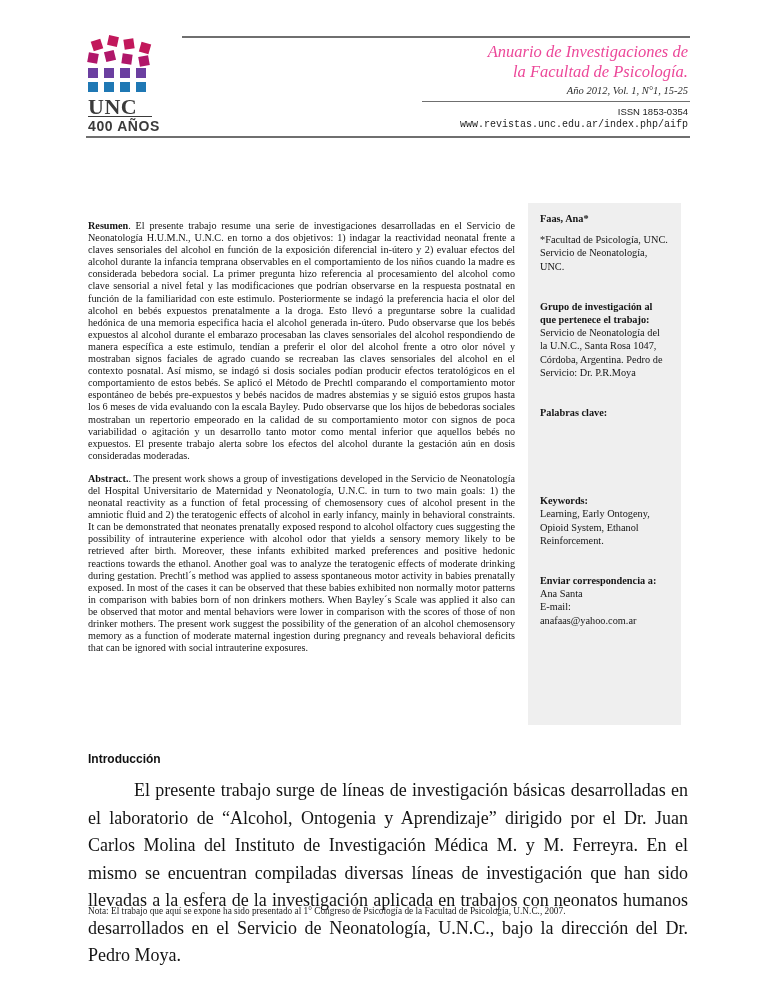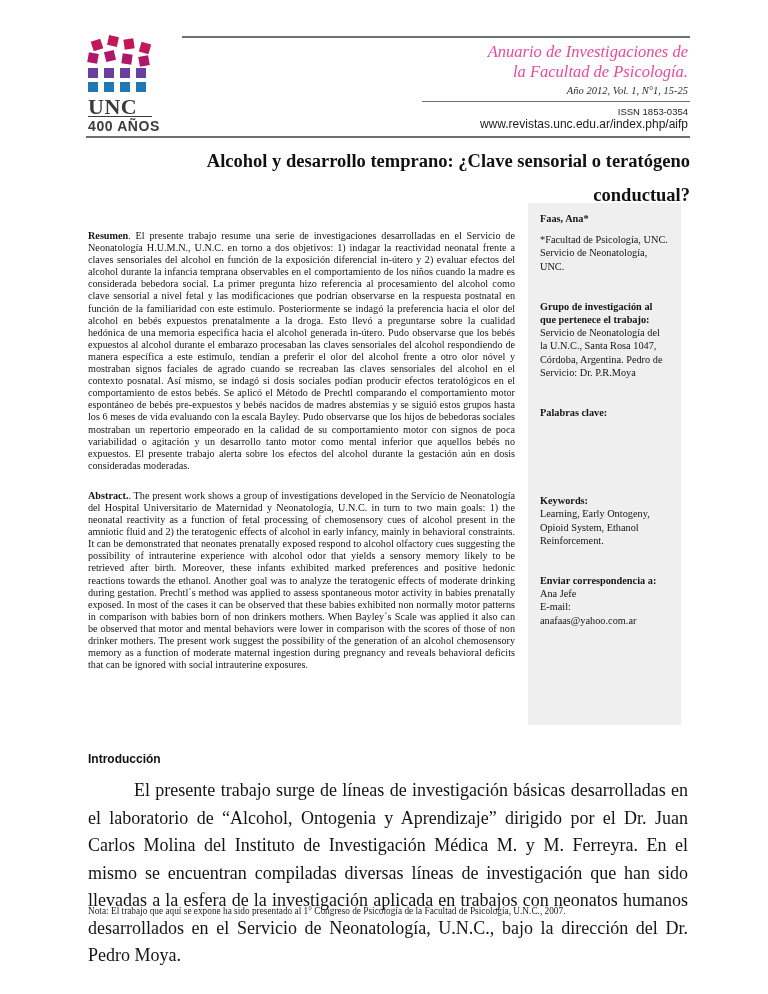--- a/index.html
+++ b/index.html
@@ -114,22 +114,22 @@
     margin: 3px 0 3px auto;
   }
   .issn {
     font-family: "Liberation Sans", "DejaVu Sans", sans-serif;
     font-size: 9.5px;
     line-height: 13px;
     color: #1d1d1d;
     padding-right: 2px;
   }
   .weburl {
-    font-family: Liberation Sans, sans-serif;
-    font-size: 12px;
+    font-family: Liberation Mono, monospace;
+    font-size: 10px;
     line-height: 13px;
     color: #1d1d1d;
     padding-right: 2px;
   }
   .rule-bottom {
     position: absolute;
     left: 86px;
     top: 136px;
     width: 604px;
     height: 2px;
@@ -155,21 +155,21 @@
     position: absolute;
     left: 88px;
     top: 212px;
     width: 427px;
     font-size: 10.2px;
     line-height: 12.1px;
     text-align: justify;
     color: #141414;
   }
   .abstract-col p {
-    margin: 18px 0 11px 0;
+    margin: 8px 0 11px 0;
     text-align: justify;
   }
   .abstract-col b { font-weight: 700; }
 
   
   .sidebar {
     position: absolute;
     left: 528px;
     top: 203px;
     width: 153px;
@@ -264,24 +264,20 @@
       <div class="journal-title">Anuario de Investigaciones de</div>
       <div class="journal-title">la Facultad de Psicología.</div>
       <div class="journal-vol">Año 2012, Vol. 1, N°1, 15-25</div>
       <div class="rule-mid"></div>
       <div class="issn">ISSN 1853-0354</div>
       <div class="weburl">www.revistas.unc.edu.ar/index.php/aifp</div>
     </div>
   </div>
   <div class="rule-bottom"></div>
 
-  <div class="paper-title">
-    <span>Alcohol y desarrollo temprano: ¿Clave sensorial o teratógeno</span><br>
-    <span>conductual?</span>
-  </div>
 
   <div class="abstract-col">
     <p><b>Resumen</b><span>. El presente trabajo resume una serie de investigaciones desarrolladas en el Servicio de Neonatología H.U.M.N., U.N.C. en torno a dos objetivos: 1) indagar la reactividad neonatal frente a claves sensoriales del alcohol en función de la exposición diferencial in-útero y 2) evaluar efectos del alcohol durante la infancia temprana observables en el comportamiento de los niños cuando la madre es considerada bebedora social. La primer pregunta hizo referencia al procesamiento del alcohol como clave sensorial a nivel fetal y las modificaciones que podrían observarse en la respuesta postnatal en función de la familiaridad con este estimulo. Posteriormente se indagó la preferencia hacia el olor del alcohol en bebés expuestos prenatalmente a la droga. Esto llevó a preguntarse sobre la cualidad hedónica de una memoria especifica hacia el alcohol generada in-útero. Pudo observarse que los bebés expuestos al alcohol durante el embarazo procesaban las claves sensoriales del alcohol respondiendo de manera específica a este estimulo, tendían a preferir el olor del alcohol frente a otro olor nóvel y mostraban signos faciales de agrado cuando se recreaban las claves sensoriales del alcohol en el contexto posnatal. Así mismo, se indagó si dosis sociales podían producir efectos teratológicos en el comportamiento de estos bebés. Se aplicó el Método de Prechtl comparando el comportamiento motor espontáneo de bebés pre-expuestos y bebés nacidos de madres abstemias y se siguió estos grupos hasta los 6 meses de vida evaluando con la escala Bayley. Pudo observarse que los hijos de bebedoras sociales mostraban un repertorio empeorado en la calidad de su comportamiento motor con signos de poca variabilidad o agitación y un desarrollo tanto motor como mental inferior que aquellos bebés no expuestos. El presente trabajo alerta sobre los efectos del alcohol durante la gestación aún en dosis consideradas moderadas.</span></p>
     <p><b>Abstract.</b><span>. The present work shows a group of investigations developed in the Servicio de Neonatología del Hospital Universitario de Maternidad y Neonatología, U.N.C. in turn to two main goals: 1) the neonatal reactivity as a function of fetal processing of chemosensory cues of alcohol present in the amniotic fluid and 2) the teratogenic effects of alcohol in early infancy, mainly in behavioral constraints. It can be demonstrated that neonates prenatally exposed respond to alcohol olfactory cues suggesting the possibility of intrauterine experience with alcohol odor that yields a sensory memory likely to be retrieved after birth. Moreover, these infants exhibited marked preferences and positive hedonic reactions towards the ethanol. Another goal was to analyze the teratogenic effects of moderate drinking during gestation. Prechtl´s method was applied to assess spontaneous motor activity in babies prenatally exposed. In most of the cases it can be observed that these babies exhibited non normally motor patterns in comparison with babies born of non drinkers mothers. When Bayley´s Scale was applied it also can be observed that motor and mental behaviors were lower in comparison with the scores of those of non drinker mothers. The present work suggest the possibility of the generation of an alcohol chemosensory memory as a function of moderate maternal ingestion during pregnancy and reveals behavioral deficits that can be ignored with social intrauterine exposures.</span></p>
   </div>
 
   <div class="sidebar">
     <div class="sidebar-inner">
 
       <div class="sb-block">
@@ -307,21 +303,21 @@
 
       <div class="sb-block">
         <div class="sb-head">Keywords:</div>
         <div class="sb-text">Learning, Early Ontogeny, Opioid System, Ethanol Reinforcement.</div>
       </div>
 
       <div class="sb-gap-lg"></div>
 
       <div class="sb-block">
         <div class="sb-head">Enviar correspondencia a:</div>
-        <div class="sb-text">Ana Jefe</div>
+        <div class="sb-text">Ana Santa</div>
         <div class="sb-text">E-mail:</div>
         <div class="sb-text">anafaas@yahoo.com.ar</div>
       </div>
 
     </div>
   </div>
 
   <div class="intro-head">Introducción</div>
   <div class="intro-body">
     <p>El presente trabajo surge de líneas de investigación básicas desarrolladas en el laboratorio de “Alcohol, Ontogenia y Aprendizaje” dirigido por el Dr. Juan Carlos Molina  del Instituto de Investigación Médica M. y M. Ferreyra. En el mismo se encuentran compiladas diversas líneas de investigación que han sido llevadas a la esfera de la investigación aplicada en trabajos con neonatos humanos desarrollados en el Servicio de Neonatología, U.N.C., bajo la dirección del Dr. Pedro Moya.</p>

